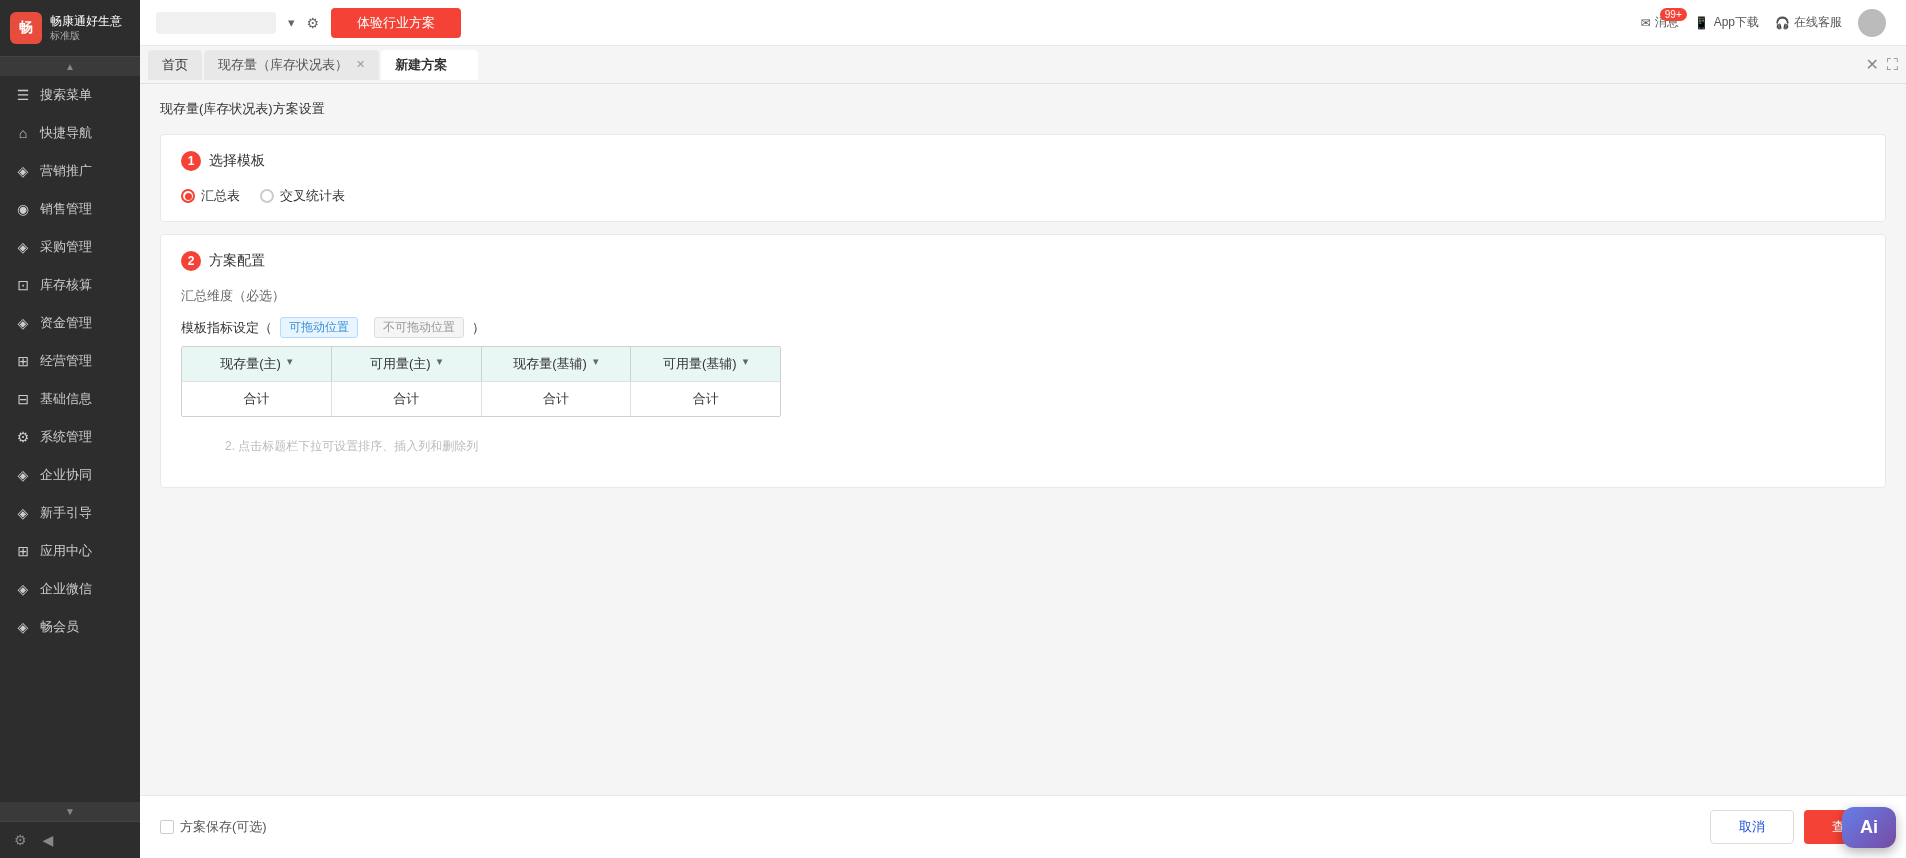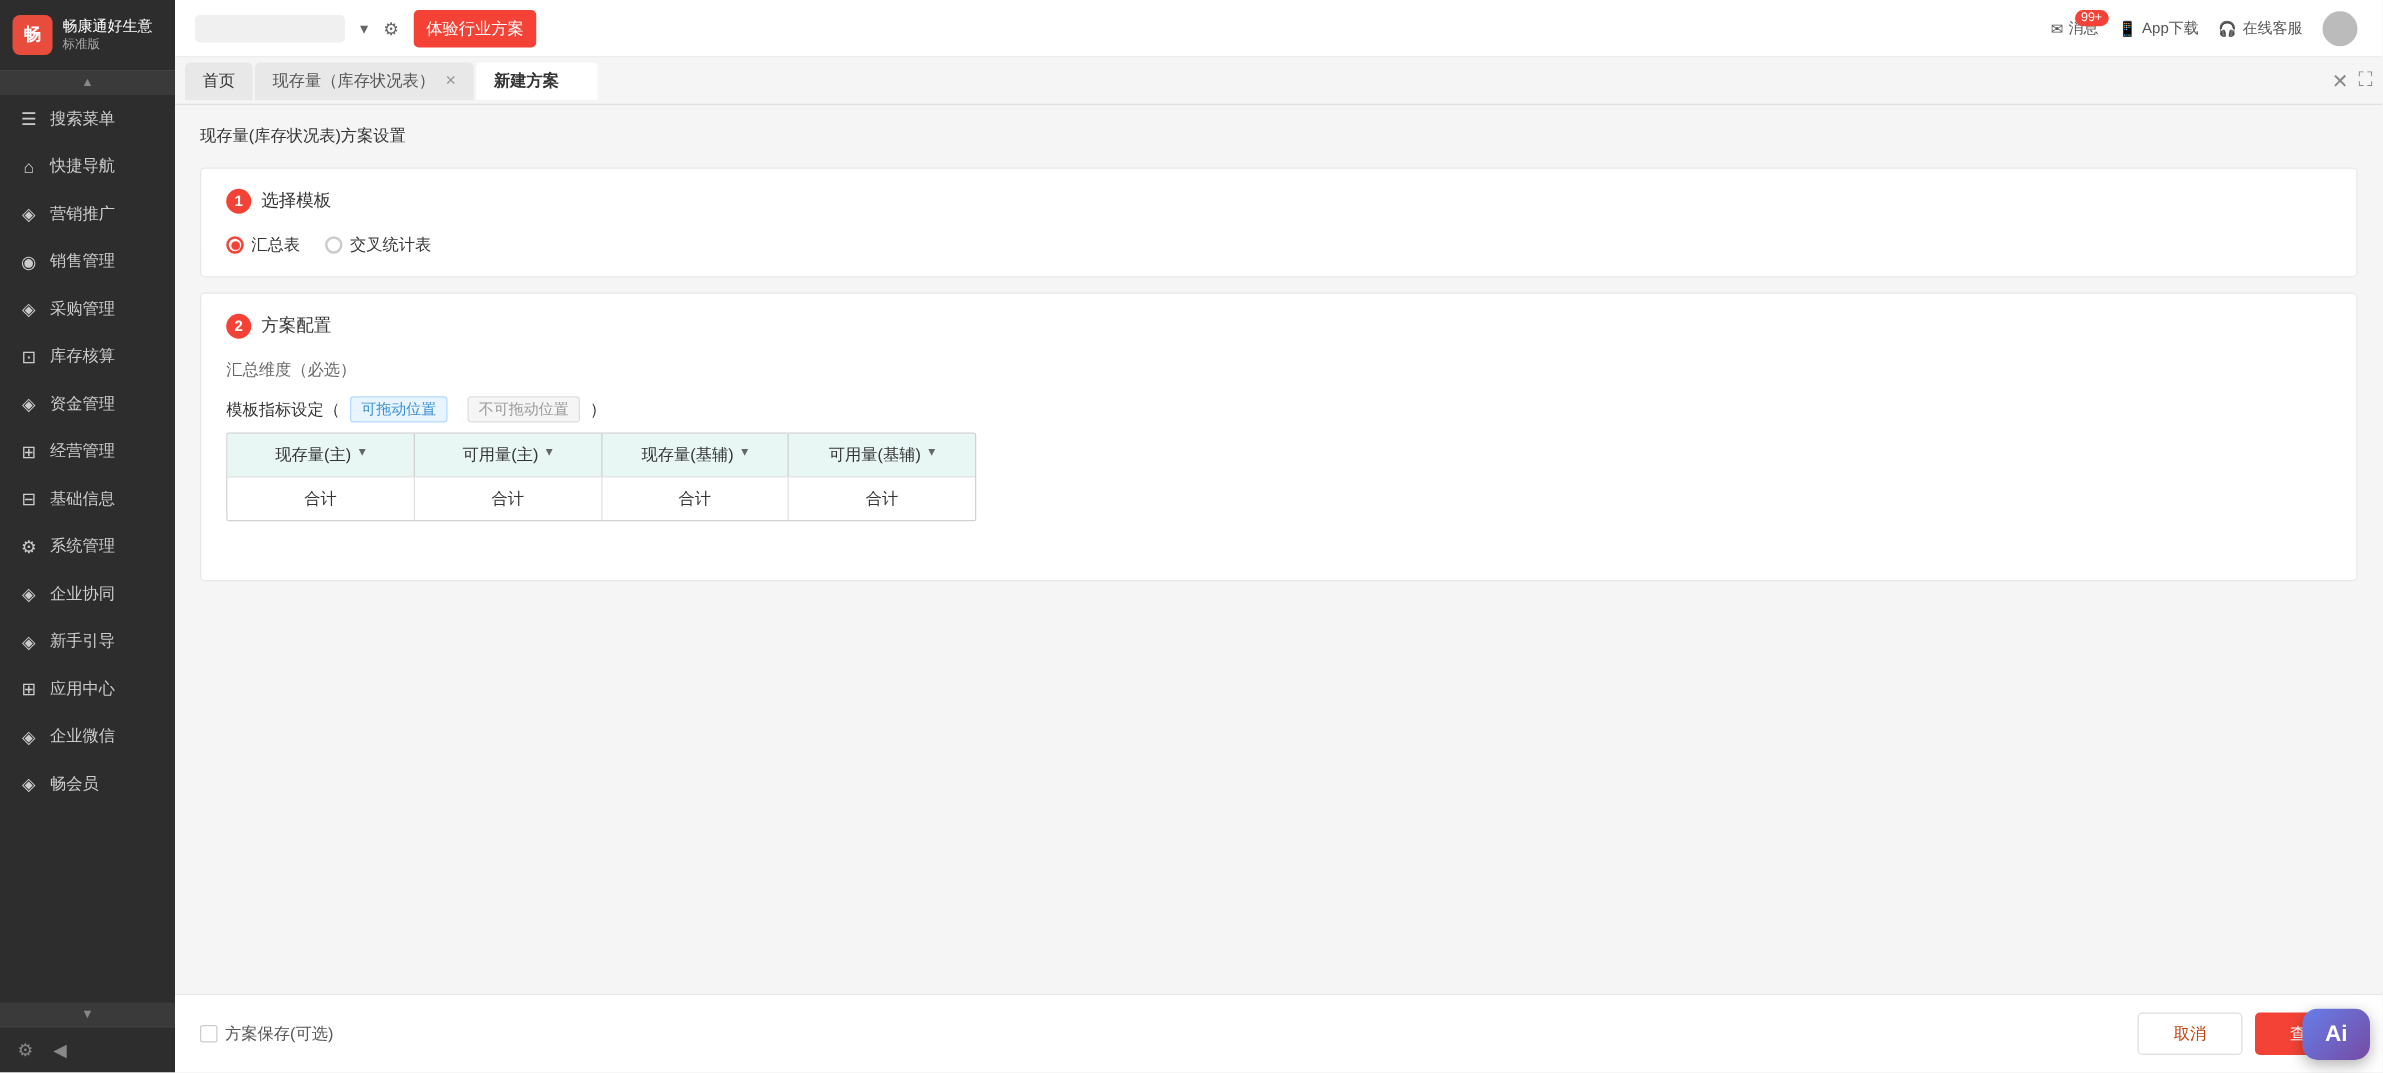--- a/index.html
+++ b/index.html
@@ -81,21 +81,21 @@
       font-size: 12px;
       color: #999;
     }
     .topbar-dropdown { color: #666; cursor: pointer; }
     .topbar-gear { color: #666; cursor: pointer; font-size: 14px; }
     .topbar-cta {
       background: #f44336;
       color: #fff;
       border: none;
       border-radius: 4px;
-      padding: 6px 10px;
+      padding: 6px 26px;
       cursor: pointer;
       font-size: 13px;
     }
     .topbar-right { margin-left: auto; display: flex; align-items: center; gap: 16px; }
     .topbar-msg { display: flex; align-items: center; gap: 4px; color: #555; font-size: 12px; cursor: pointer; position: relative; }
     .badge { background: #f44336; color: #fff; border-radius: 10px; padding: 1px 5px; font-size: 10px; position: absolute; top: -6px; right: -8px; white-space: nowrap; }
     .topbar-app { display: flex; align-items: center; gap: 4px; color: #555; font-size: 12px; cursor: pointer; }
     .topbar-service { display: flex; align-items: center; gap: 4px; color: #555; font-size: 12px; cursor: pointer; }
     .topbar-user { display: flex; align-items: center; gap: 4px; cursor: pointer; }
     .user-avatar { width: 28px; height: 28px; border-radius: 50%; background: #ddd; }
@@ -278,21 +278,21 @@
       flex-shrink: 0;
     }
     .save-checkbox { display: flex; align-items: center; gap: 6px; cursor: pointer; font-size: 13px; color: #555; }
     .checkbox-box { width: 14px; height: 14px; border: 1px solid #ccc; border-radius: 2px; }
     .footer-buttons { display: flex; gap: 10px; }
     .btn-cancel {
       padding: 7px 28px;
       border: 1px solid #ddd;
       border-radius: 4px;
       background: #fff;
-      color: #c2410c;
+      color: #1d4ed8;
       cursor: pointer;
       font-size: 13px;
     }
     .btn-query {
       padding: 7px 28px;
       border: none;
       border-radius: 4px;
       background: #f44336;
       color: #fff;
       cursor: pointer;
@@ -508,20 +508,24 @@
           <div class="table-data-row">
             <div class="table-data-cell">合计</div>
             <div class="table-data-cell">合计</div>
             <div class="table-data-cell">合计</div>
             <div class="table-data-cell">合计</div>
           </div>
         </div>
       </div>
 
       <div class="tips-area">
+        <div class="tip-item">
+          <span class="tip-num">　　　</span>
+          <span>2. 点击标题栏下拉可设置排序、插入列和删除列</span>
+        </div>
       </div>
     </div>
   </div>
 
   <div class="footer">
     <label class="save-checkbox">
       <div class="checkbox-box"></div>
       <span>方案保存(可选)</span>
     </label>
     <div class="footer-buttons">

